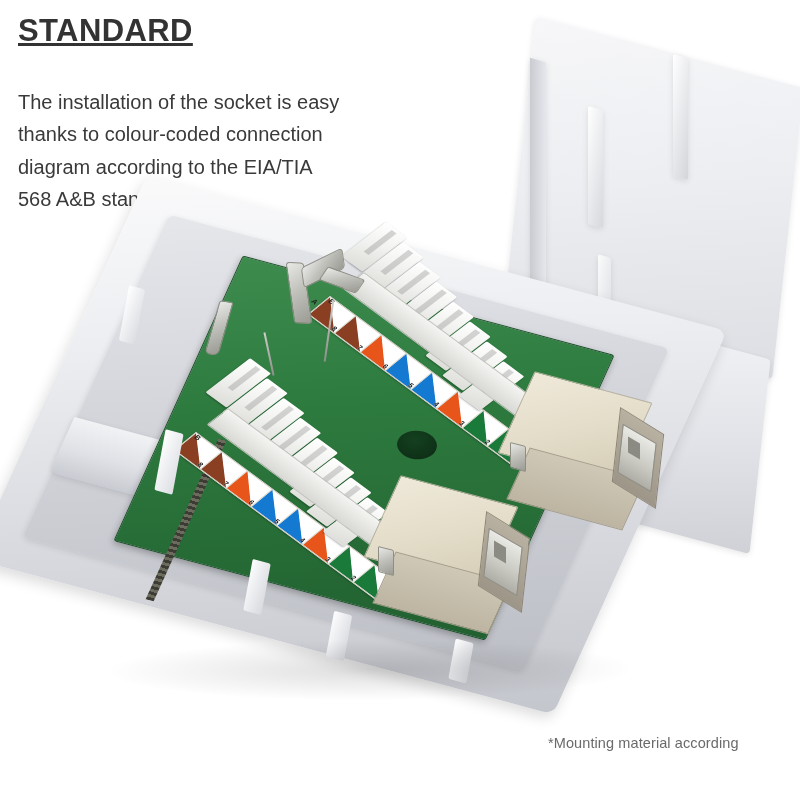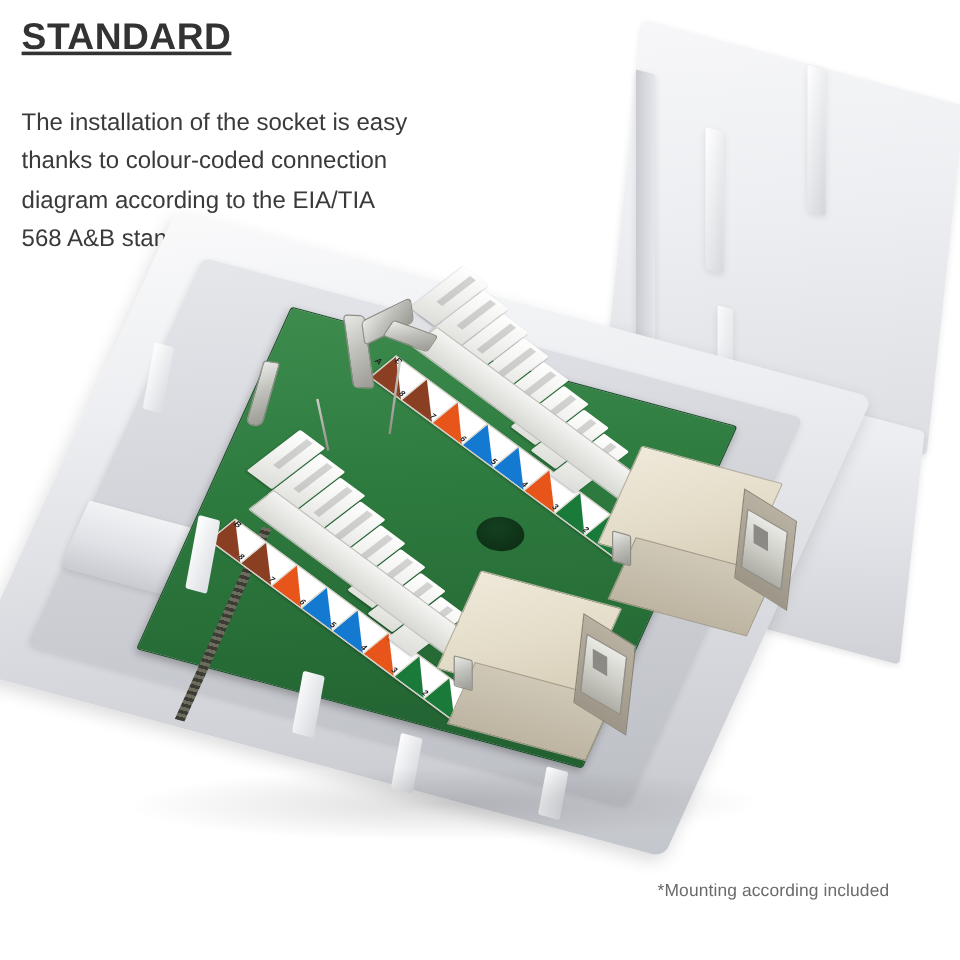--- a/index.html
+++ b/index.html
@@ -113,21 +113,21 @@
     position:absolute; border-radius:50%;
     background:radial-gradient(circle at 35% 32%,#e0e0dc 0%,#a9a9a2 55%,#76766f 100%);
     box-shadow:0 1px 1px rgba(0,0,0,.35);
   }
 </style>
 </head>
 <body>
 
 <div id="headline">STANDARD</div>
 <div id="bodytext">The installation of the socket is easy thanks to colour-coded connection diagram according to the EIA/TIA 568 A&amp;B standards</div>
-<div id="footnote">*Mounting according included</div>
+<div id="footnote">*Mounting material according</div>
 
 <div id="scene">
 
   <div class="plate" style="left:520px;top:48px;width:268px;height:300px;
               transform:skewY(15deg) skewX(-6deg);
               border-radius:5px;
               background:linear-gradient(160deg,#f7f7f9 0%,#eceef1 45%,#dcdee3 100%);"></div>
 
   <div class="plate" style="left:530px;top:60px;width:16px;height:250px;
               transform:skewY(15deg);

